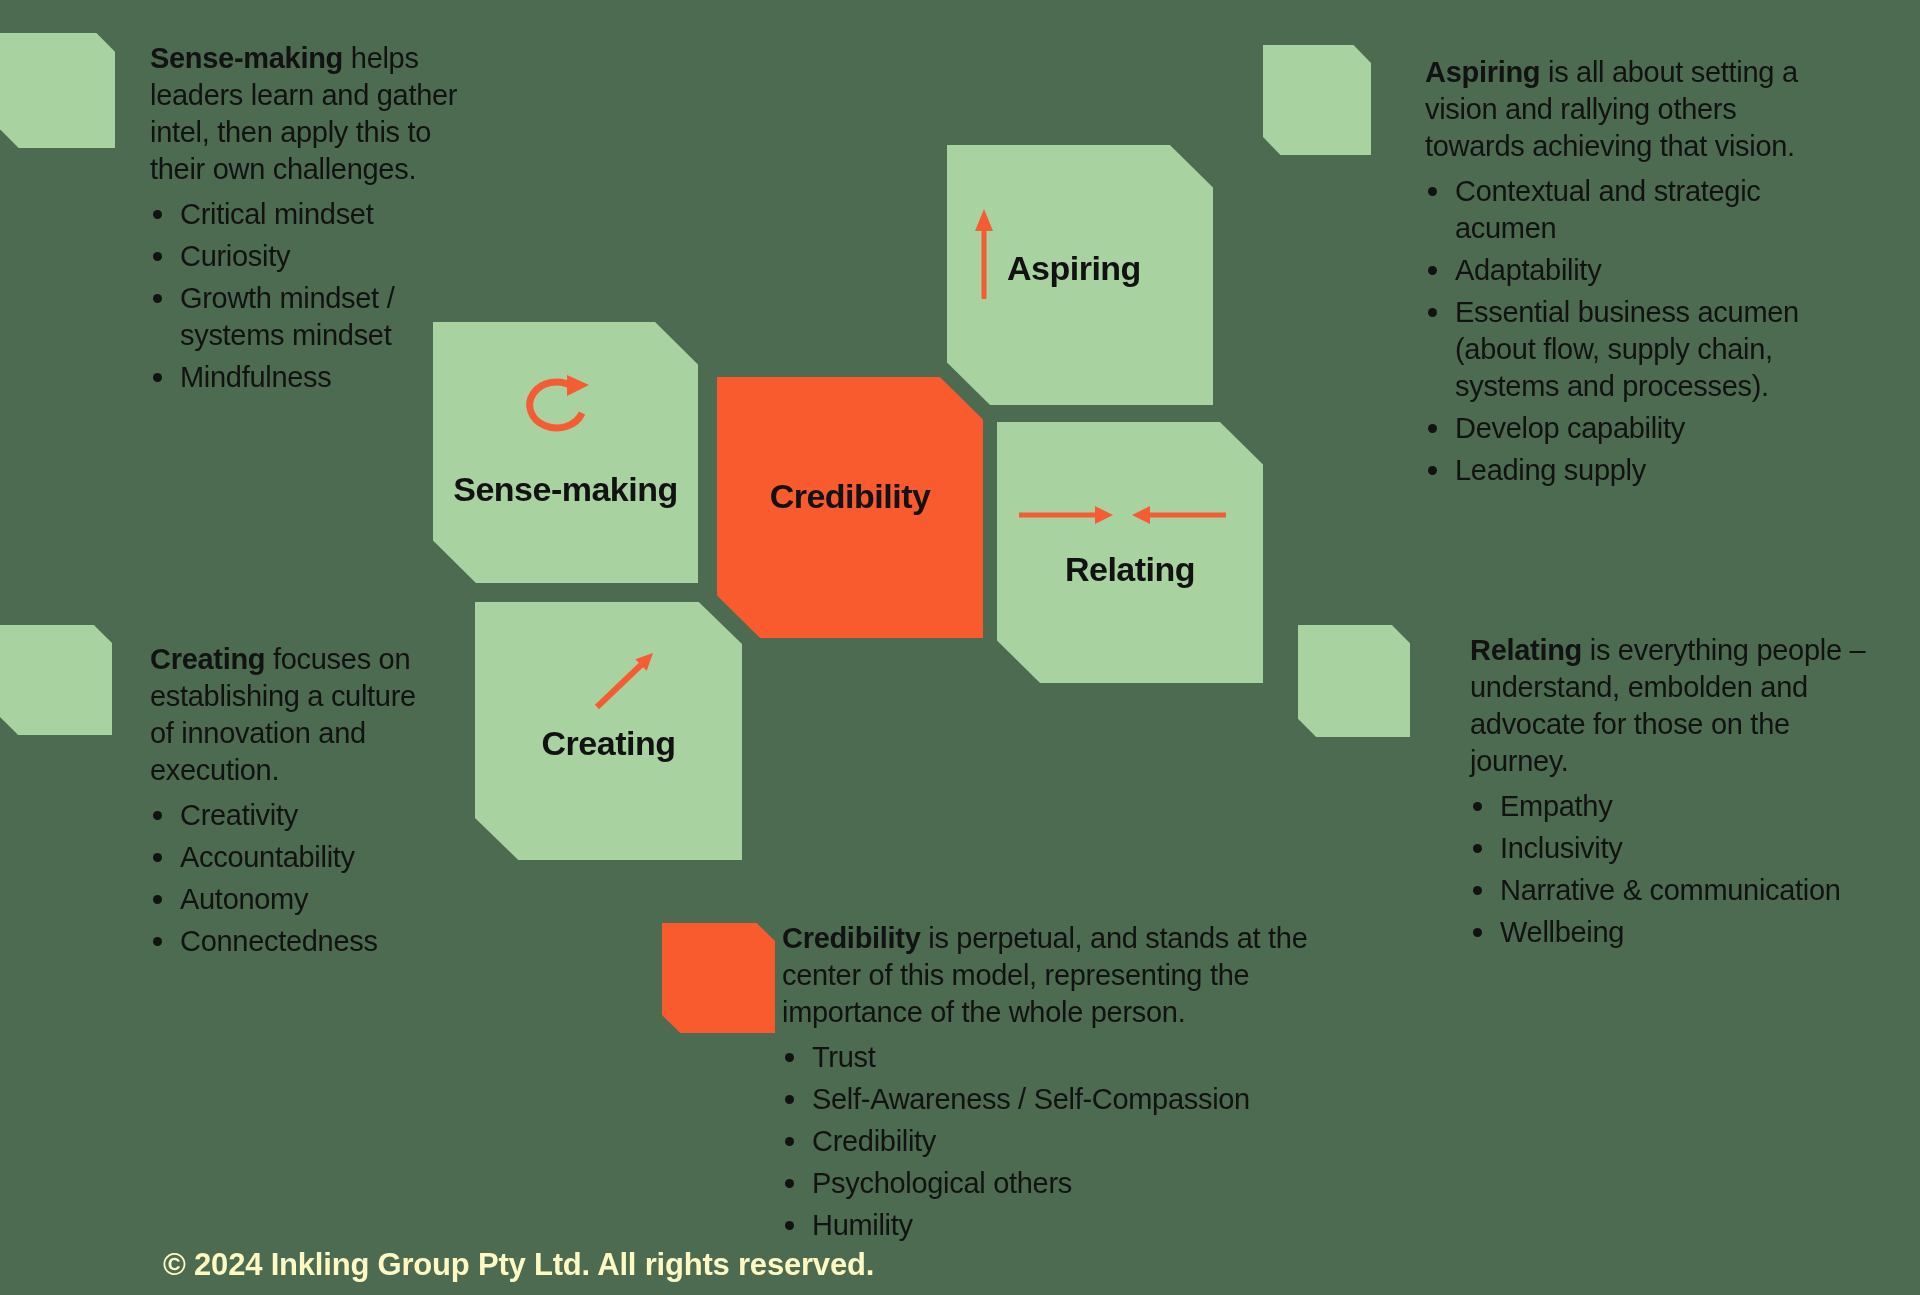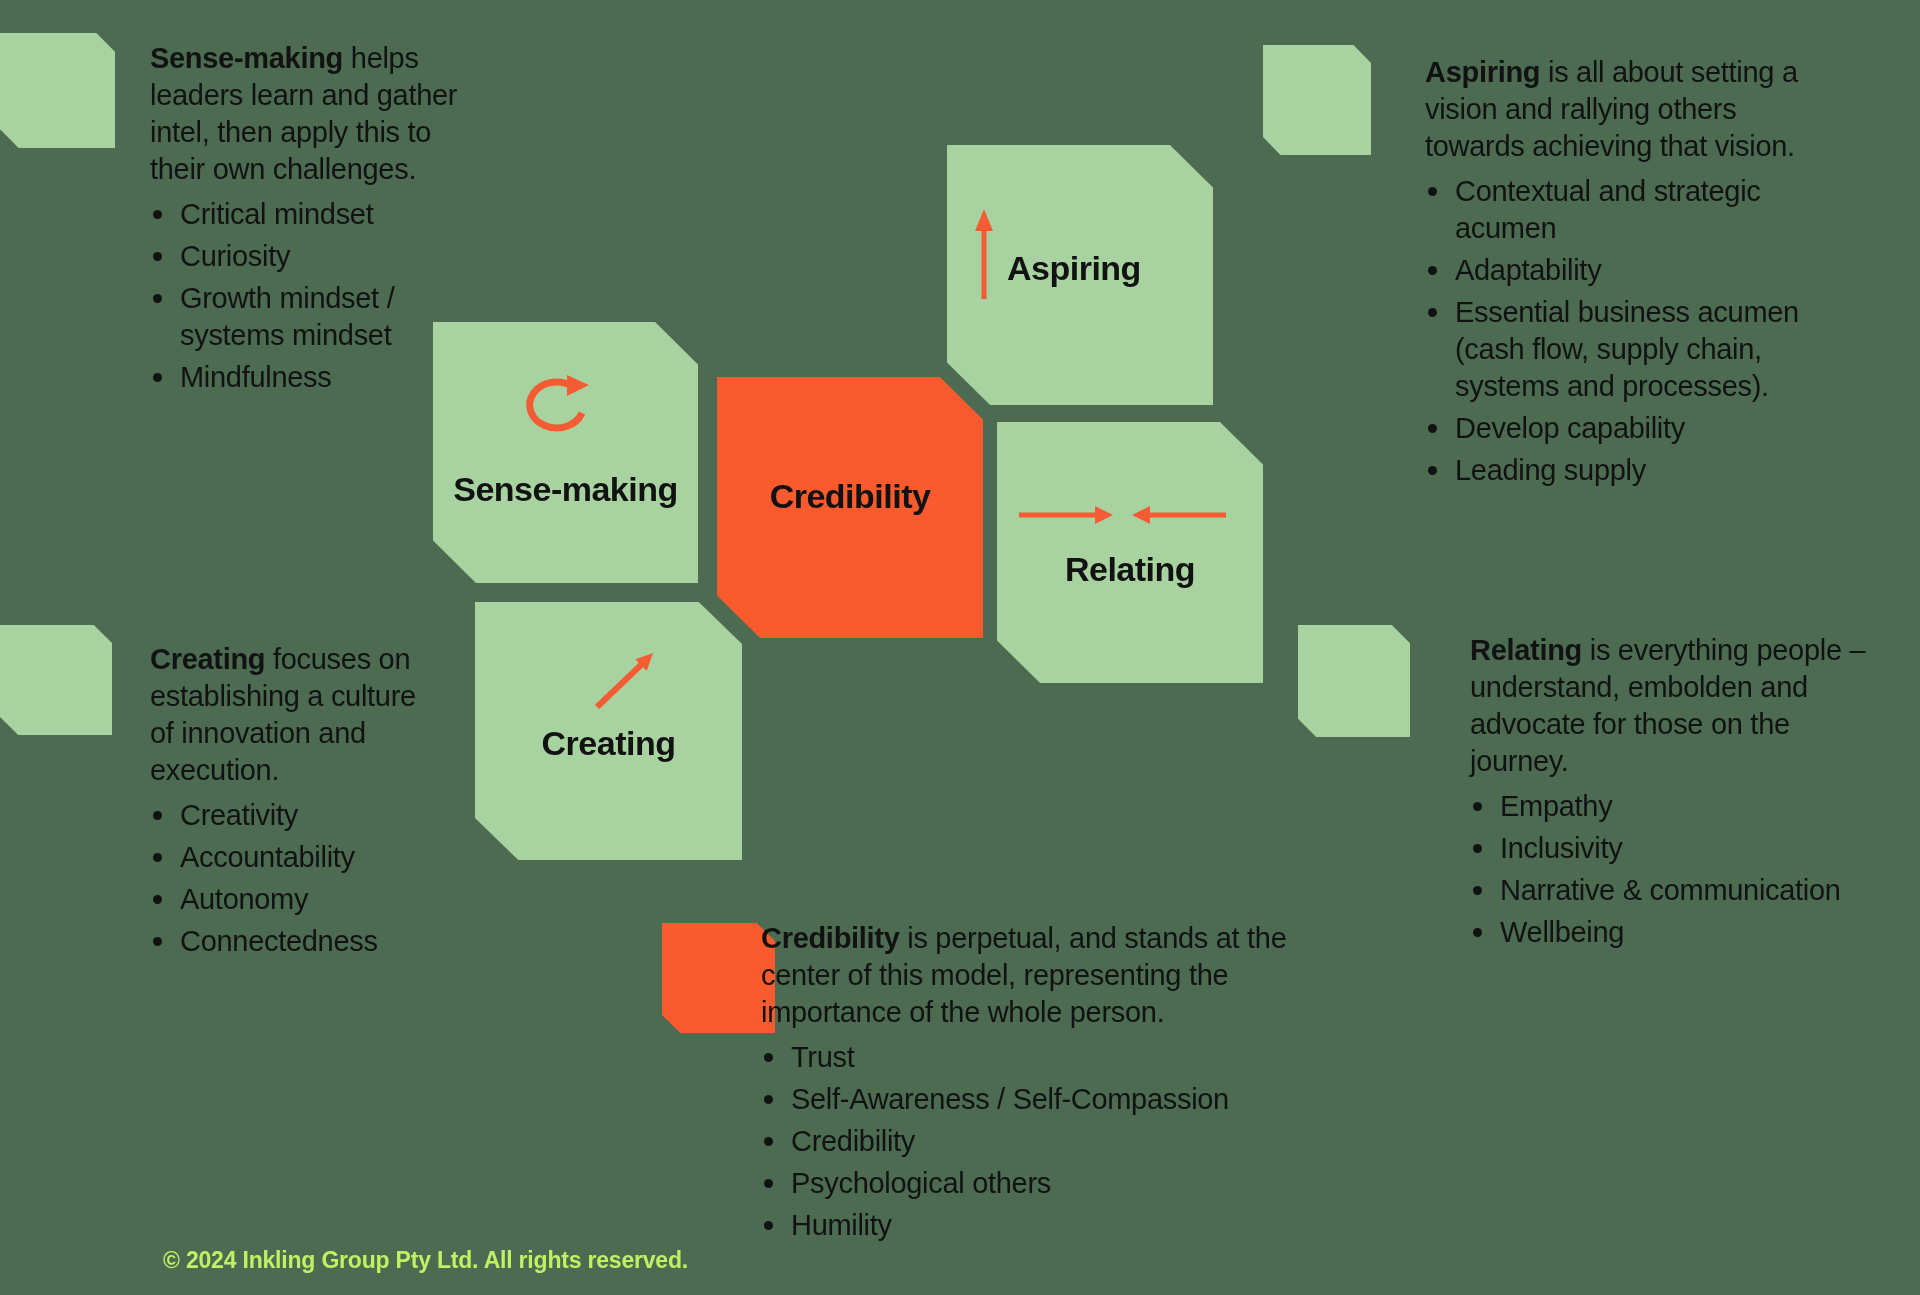--- a/index.html
+++ b/index.html
@@ -57,25 +57,25 @@
   }
   .tb li::before {
     content:""; position:absolute; left:3px; top:14px;
     width:9px; height:9px; border-radius:50%; background:#121212;
   }
 
   #tb-sense       { left:150px;  top:40px;  width:400px; }
   #tb-aspiring    { left:1425px; top:54px;  width:480px; }
   #tb-creating    { left:150px;  top:641px; width:400px; }
   #tb-relating    { left:1470px; top:632px; width:450px; }
-  #tb-credibility { left:761px;  top:920px; width:640px; }
+  #tb-credibility { left:782px;  top:920px; width:640px; }
 
   .footer {
     position:absolute; left:163px; top:1247px;
-    font-size:23px; font-weight:700; letter-spacing:-0.2px; color:#bef264;
+    font-size:31px; font-weight:700; letter-spacing:-0.2px; color:#fef9c3;
   }
 
   .arrow-stroke { stroke:#F55C33; fill:none; }
   .arrow-fill   { fill:#F55C33; }
 </style>
 </head>
 <body>
 
 <div class="canvas">
 
@@ -139,21 +139,21 @@
 
   <div class="tb" id="tb-aspiring">
     <p><b>Aspiring</b> <span>is all about setting a
 vision and rallying others
 towards achieving that vision.</span></p>
     <ul>
       <li>Contextual and strategic
 acumen</li>
       <li>Adaptability</li>
       <li>Essential business acumen
-(cash flow, supply chain,
+(about flow, supply chain,
 systems and processes).</li>
       <li>Develop capability</li>
       <li>Leading supply</li>
     </ul>
   </div>
 
   <div class="tb" id="tb-creating">
     <p><b>Creating</b> <span>focuses on
 establishing a culture
 of innovation and

